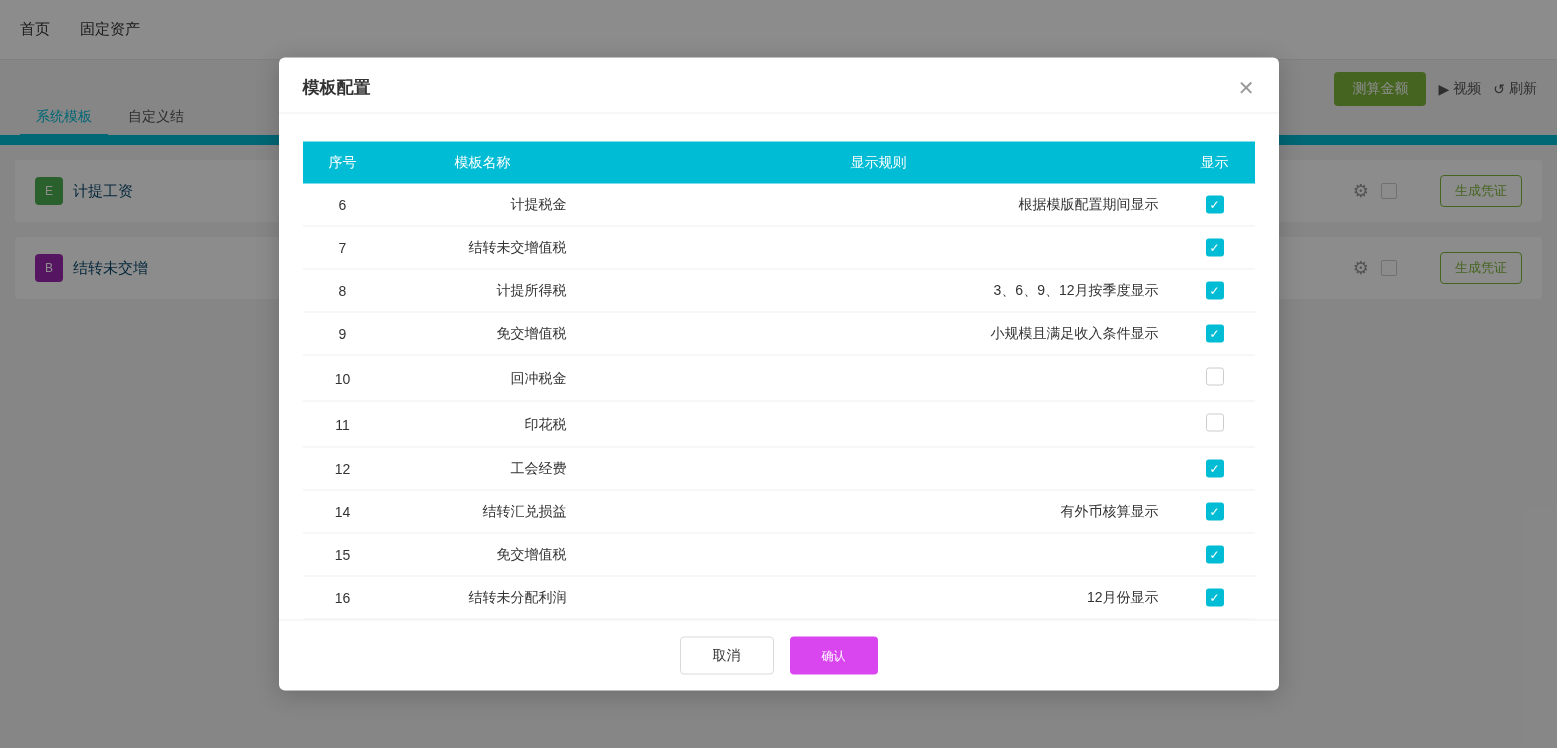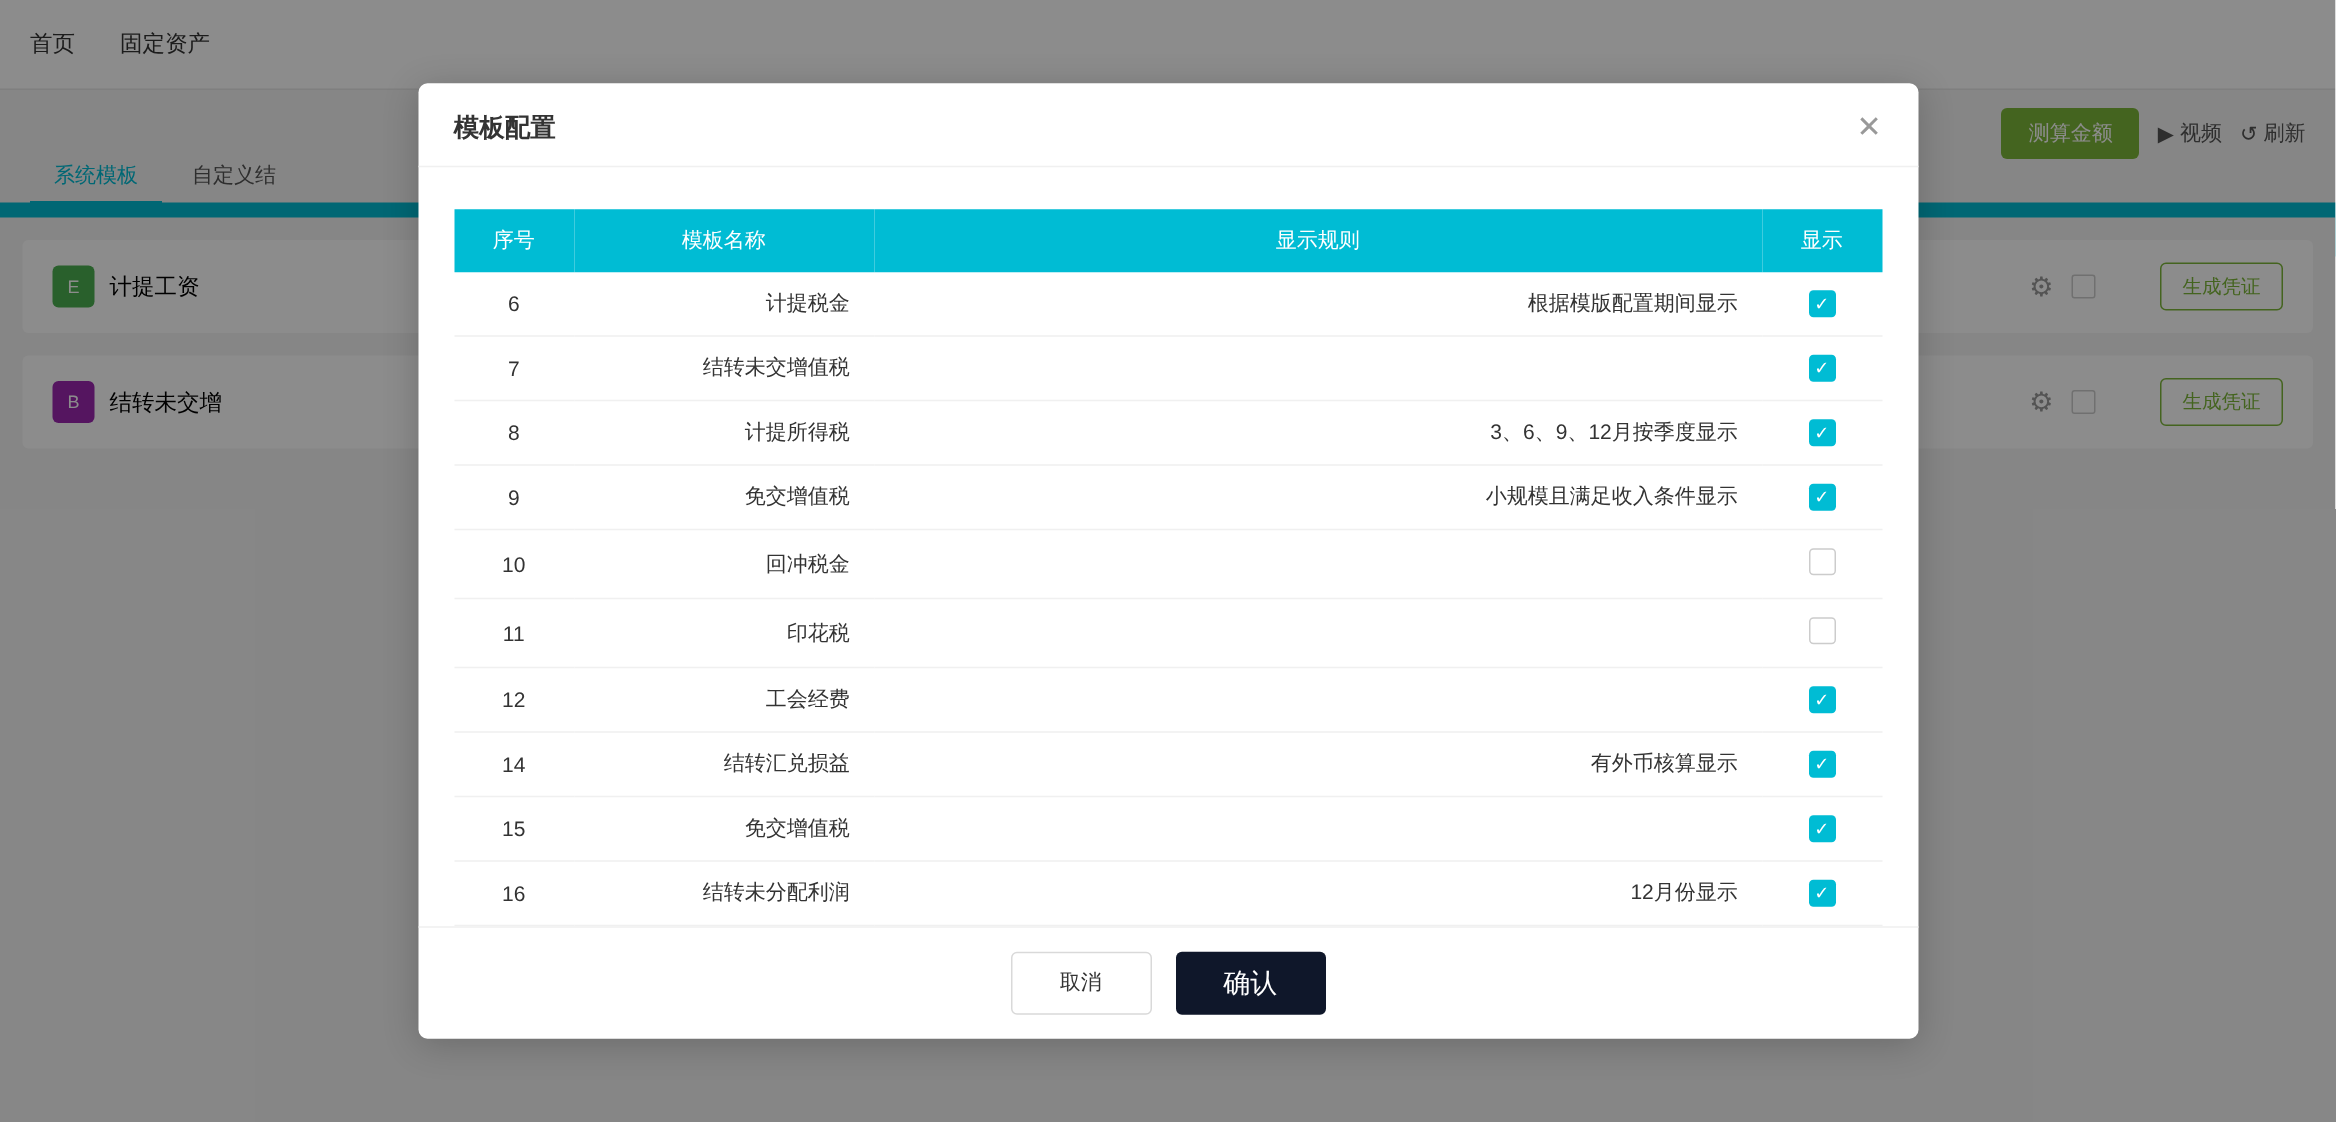--- a/index.html
+++ b/index.html
@@ -119,21 +119,21 @@
       align-items: center;
       gap: 10px;
     }
     .card-icon {
       width: 28px; height: 28px;
       background: #4caf50;
       border-radius: 4px;
       display: flex; align-items: center; justify-content: center;
       color: #fff; font-size: 12px;
     }
-    .card-title { font-size: 15px; color: #000000; }
+    .card-title { font-size: 15px; color: #0c4a6e; }
     .card-amount { font-size: 24px; font-weight: bold; color: #333; }
     .card-right { display: flex; align-items: center; gap: 12px; }
     .gear-icon { color: #999; font-size: 18px; cursor: pointer; }
     .checkbox-plain { width: 16px; height: 16px; border: 1px solid #ccc; border-radius: 2px; }
 
     .btn-gen {
       border: 1px solid #7db73a;
       color: #7db73a;
       background: #fff;
       padding: 6px 14px;
@@ -280,26 +280,26 @@
     .btn-cancel {
       border: 1px solid #d9d9d9;
       background: #fff;
       color: #333;
       padding: 9px 32px;
       border-radius: 4px;
       font-size: 14px;
       cursor: pointer;
     }
     .btn-confirm {
-      background: #0f172a;
+      background: #d946ef;
       color: #fff;
       border: none;
       padding: 9px 32px;
       border-radius: 4px;
-      font-size: 18px;
+      font-size: 12px;
       cursor: pointer;
     }
   </style>
 </head>
 <body>
 
 <div class="bg-page"></div>
 
 <div class="top-nav">
   <span class="nav-item">首页</span>

